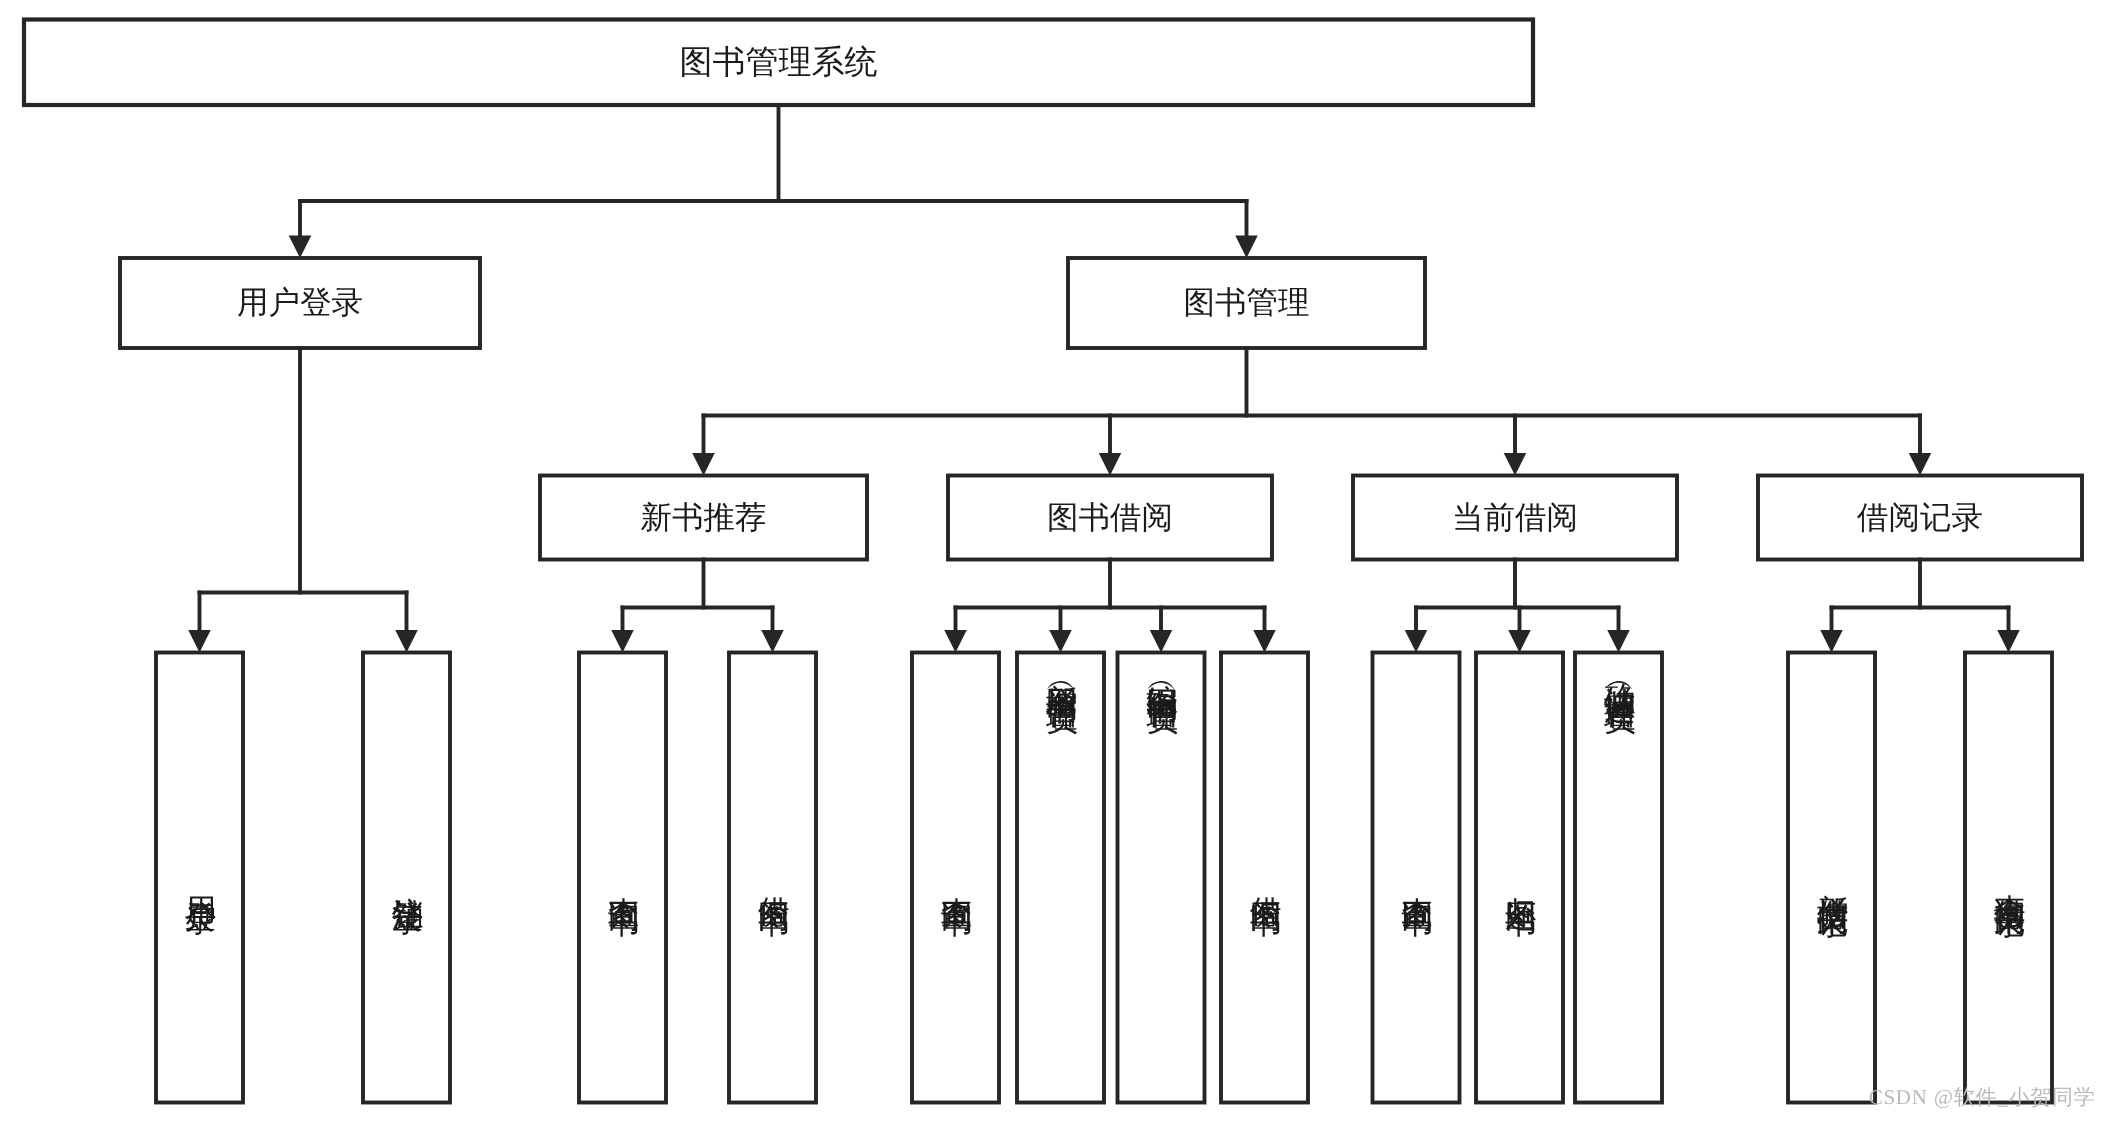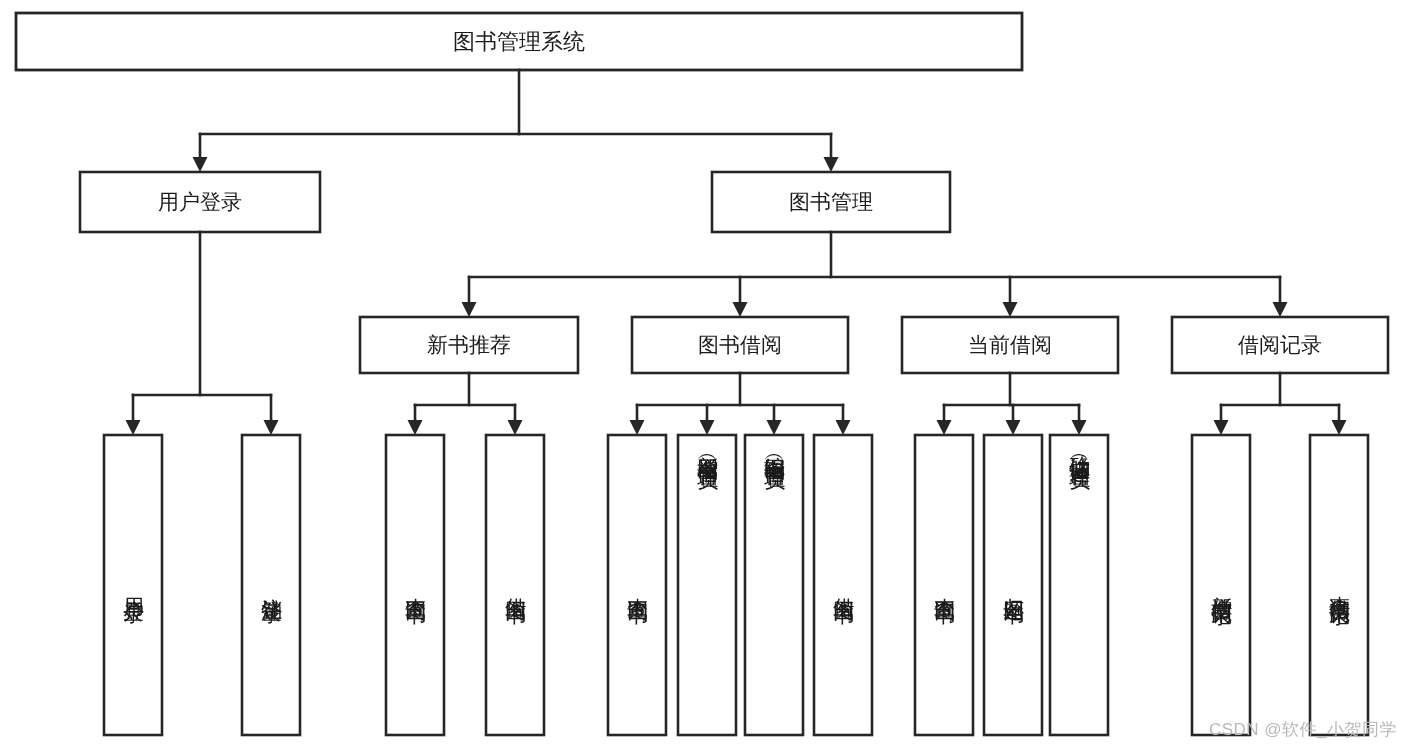--- a/index.html
+++ b/index.html
@@ -72,23 +72,23 @@
     font-size: 21px;
     line-height: 1.12;
     color: #1b1b1b;
     letter-spacing: 2px;
     white-space: nowrap;
   }
   .watermark {
     position: absolute;
     right: 8px;
     bottom: 6px;
-    font-size: 17px;
+    font-size: 14px;
     color: #b9b9b9;
-    font-family: Liberation Sans, sans-serif;
+    font-family: Liberation Serif, serif;
     white-space: nowrap;
     letter-spacing: 0.5px;
     margin-top: 44px;
   }
 </style>
 </head>
 <body>
 
 <div id="diagram-root">
   <svg class="diagram-canvas" id="diagram-svg" viewBox="0 0 1405 747" xmlns="http://www.w3.org/2000/svg">

